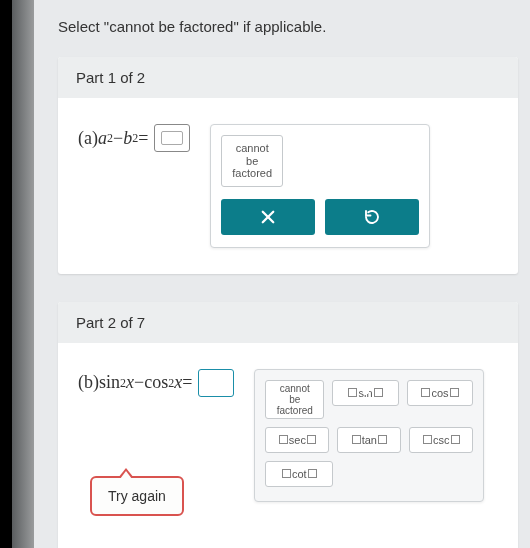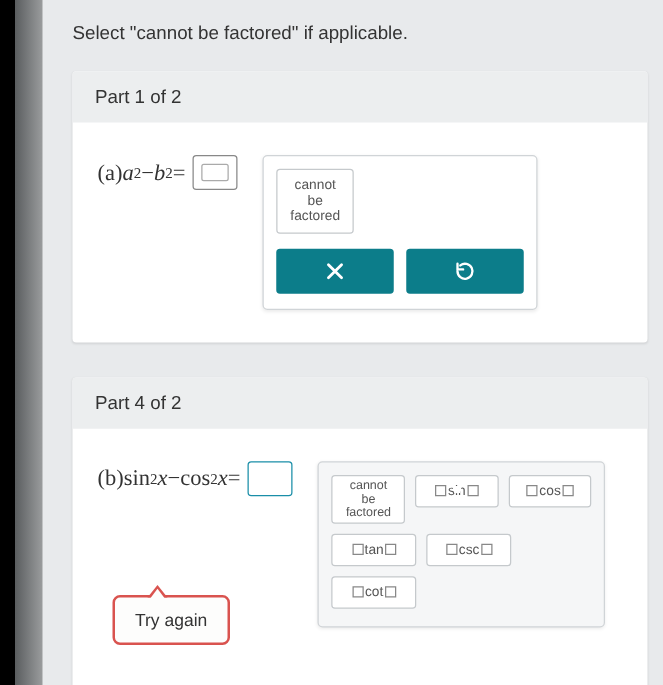--- a/index.html
+++ b/index.html
@@ -70,21 +70,21 @@
                 <path d="M4 12a8 8 0 1 0 3-6.2"></path>
                 <polyline points="4 4 4 10 10 10" fill="none"></polyline>
               </svg>
           </button>
         </div>
       </div>
     </div>
   </div>
 
   <div class="card">
-    <div class="part-hdr">Part 4 of 2</div>
+    <div class="part-hdr">Part 2 of 7</div>
     <div class="part-body" style="padding-bottom:60px">
       <div class="expr">
         <span>(b) </span>
         <span>sin</span>
           <span class="sup">2</span>
           <i>x</i>
         <span> − </span>
         <span>cos</span>
           <span class="sup">2</span>
           <i>x</i>
@@ -103,20 +103,25 @@
             </div>
           <div class="tok w68">
               <span class="sq"></span>
               <span>cos</span>
               <span class="sq"></span>
             </div>
         </div>
         <div class="grid-row">
           <div class="tok w68">
               <span class="sq"></span>
+              <span>sec</span>
+              <span class="sq"></span>
+            </div>
+          <div class="tok w68">
+              <span class="sq"></span>
               <span>tan</span>
               <span class="sq"></span>
             </div>
           <div class="tok w68">
               <span class="sq"></span>
               <span>csc</span>
               <span class="sq"></span>
             </div>
         </div>
         <div class="grid-row">

